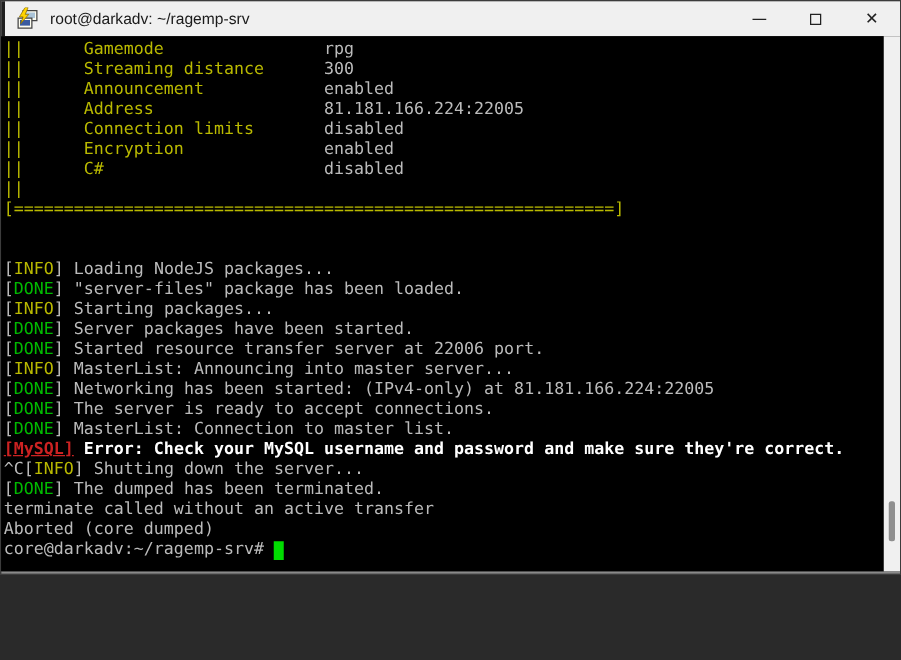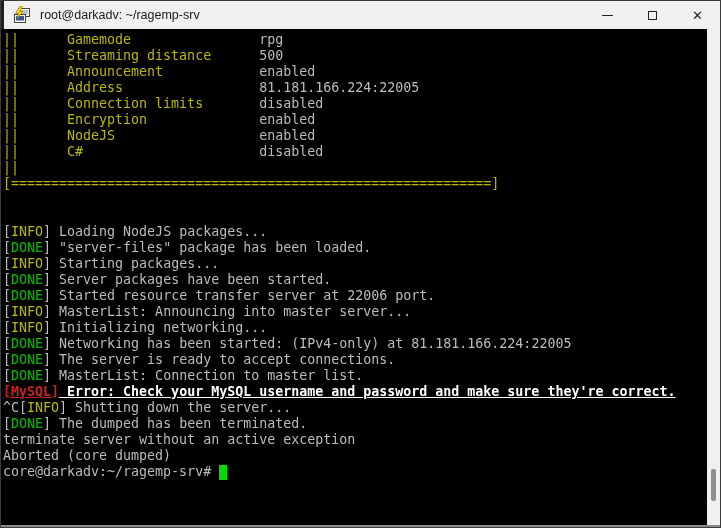--- a/index.html
+++ b/index.html
@@ -1,17 +1,17 @@
 <!DOCTYPE html>
 <html style="--bg: #000000; --fg: #bbbbbb; --yellow: #b9b900; --green: #00bb00; --red: #cc2222; --white: #ffffff; --cursor: #00dd00; --titlebar_bg: #f0f0f0; --title_fg: #1a1a1a; --scroll_track: #f0f0f0; --scroll_thumb: #8f8f8f;"><head>
 <meta charset="utf-8">
 <style>
   html,body{margin:0;padding:0;background:#2a2a2a;}
   .window{
-    width:721px;height:528px;
+    width:721px;height:460px;
     box-sizing:border-box;
     border:1px solid #3c3c3c;
     display:flex;flex-direction:column;
     font-family:"Liberation Sans", sans-serif;
     background:#000;
     position:relative;
   }
   
   .titlebar{
     height:28px;flex:0 0 28px;
@@ -42,21 +42,21 @@
     padding:3px 0 0 2px;overflow:hidden;
     font-family:"DejaVu Sans Mono", monospace;
     font-size:13.3px;line-height:16px;
     cursor:text;
   }
   .term-line{white-space:pre;height:16px;}
   .c-fg{color:var(--fg);}
   .c-yellow{color:var(--yellow);text-align:center;}
   .c-green{color:var(--green);}
   .c-red{color:var(--red);text-decoration:underline;}
-  .c-white{color:var(--white);text-decoration:underline;}
+  .c-white{color:var(--white);}
   .seg-bold{font-weight:bold;}
   .cursor{
     display:inline-block;width:8px;height:15px;
     background:var(--cursor);vertical-align:text-bottom;
     margin-left:0;transform:translateY(1px);
   }
   
   .scrollbar{
     flex:0 0 13px;background:var(--scroll_track);
     position:relative;
@@ -90,45 +90,43 @@
       <div class="ctl-btn">
         <span class="glyph-close">✕</span>
       </div>
     </div>
   </div>
 
   <div class="term-body">
     <div class="terminal">
       <div>
           <div class="term-line"><span class="c-yellow">||      Gamemode</span><span class="c-fg">                rpg</span></div>
-          <div class="term-line"><span class="c-yellow">||      Streaming distance</span><span class="c-fg">      500</span></div>
+          <div class="term-line"><span class="c-yellow">||      Streaming distance</span><span class="c-fg">      300</span></div>
           <div class="term-line"><span class="c-yellow">||      Announcement</span><span class="c-fg">            enabled</span></div>
           <div class="term-line"><span class="c-yellow">||      Address</span><span class="c-fg">                 81.181.166.224:22005</span></div>
           <div class="term-line"><span class="c-yellow">||      Connection limits</span><span class="c-fg">       disabled</span></div>
           <div class="term-line"><span class="c-yellow">||      Encryption</span><span class="c-fg">              enabled</span></div>
-          <div class="term-line"><span class="c-yellow">||      NodeJS</span><span class="c-fg">                  enabled</span></div>
           <div class="term-line"><span class="c-yellow">||      C#</span><span class="c-fg">                      disabled</span></div>
           <div class="term-line"><span class="c-yellow">||</span></div>
           <div class="term-line"><span class="c-yellow">[============================================================]</span></div>
           <div class="term-line"></div>
           <div class="term-line"></div>
           <div class="term-line"><span class="c-fg">[</span><span class="c-yellow">INFO</span><span class="c-fg">] Loading NodeJS packages...</span></div>
           <div class="term-line"><span class="c-fg">[</span><span class="c-green">DONE</span><span class="c-fg">] "server-files" package has been loaded.</span></div>
           <div class="term-line"><span class="c-fg">[</span><span class="c-yellow">INFO</span><span class="c-fg">] Starting packages...</span></div>
           <div class="term-line"><span class="c-fg">[</span><span class="c-green">DONE</span><span class="c-fg">] Server packages have been started.</span></div>
           <div class="term-line"><span class="c-fg">[</span><span class="c-green">DONE</span><span class="c-fg">] Started resource transfer server at 22006 port.</span></div>
           <div class="term-line"><span class="c-fg">[</span><span class="c-yellow">INFO</span><span class="c-fg">] MasterList: Announcing into master server...</span></div>
-          <div class="term-line"><span class="c-fg">[</span><span class="c-yellow">INFO</span><span class="c-fg">] Initializing networking...</span></div>
           <div class="term-line"><span class="c-fg">[</span><span class="c-green">DONE</span><span class="c-fg">] Networking has been started: (IPv4-only) at 81.181.166.224:22005</span></div>
           <div class="term-line"><span class="c-fg">[</span><span class="c-green">DONE</span><span class="c-fg">] The server is ready to accept connections.</span></div>
           <div class="term-line"><span class="c-fg">[</span><span class="c-green">DONE</span><span class="c-fg">] MasterList: Connection to master list.</span></div>
           <div class="term-line"><span class="c-red seg-bold">[MySQL]</span><span class="c-white seg-bold"> Error: Check your MySQL username and password and make sure they're correct.</span></div>
           <div class="term-line"><span class="c-fg">^C[</span><span class="c-yellow">INFO</span><span class="c-fg">] Shutting down the server...</span></div>
           <div class="term-line"><span class="c-fg">[</span><span class="c-green">DONE</span><span class="c-fg">] The dumped has been terminated.</span></div>
-          <div class="term-line"><span class="c-fg">terminate server without an active exception</span></div>
+          <div class="term-line"><span class="c-fg">terminate called without an active transfer</span></div>
           <div class="term-line"><span class="c-fg">Aborted (core dumped)</span></div>
           <div class="term-line"><span class="c-fg">core@darkadv:~/ragemp-srv# </span><span class="cursor"></span></div>
         </div>
     </div>
     <div class="scrollbar">
       <div class="scroll-thumb"></div>
     </div>
   </div>
 
 </div>

